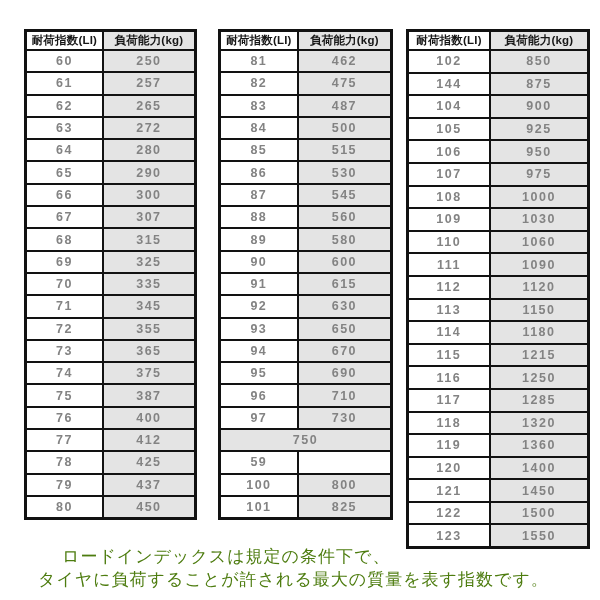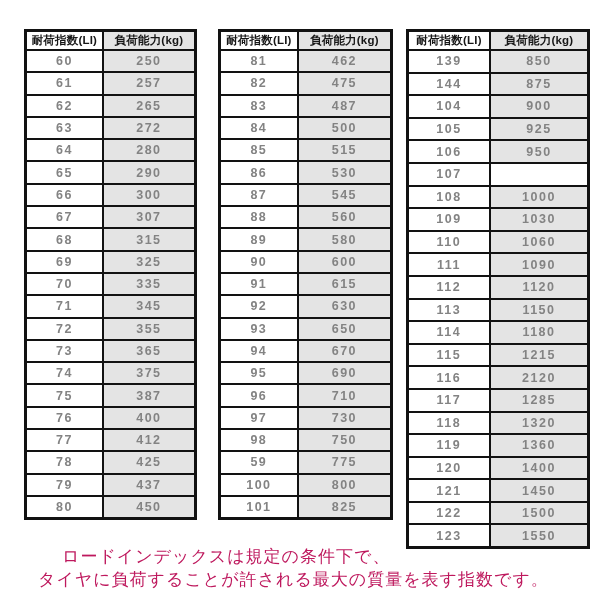--- a/index.html
+++ b/index.html
@@ -65,21 +65,21 @@
   .tbody .cell {
     font-size: 12.5px;
     font-weight: 700;
     color: #838383;
     letter-spacing: 1.5px;
   }
   .footer-line {
     position: absolute;
     margin: 0;
     font-size: 17px;
-    color: #be185d;
+    color: #4d7c0f;
     letter-spacing: 1px;
     white-space: nowrap;
   }
   .footer-line.l1 { left: 62px; top: 545px; }
   .footer-line.l2 { left: 38px; top: 568px; }
 </style>
 </head>
 <body>
 
 <div class="page">
@@ -245,66 +245,65 @@
         </div>
         <div class="row">
           <div class="cell li">96</div>
           <div class="cell kg">710</div>
         </div>
         <div class="row">
           <div class="cell li">97</div>
           <div class="cell kg">730</div>
         </div>
         <div class="row">
-          <div class="cell li">98</div>
           <div class="cell kg">750</div>
         </div>
         <div class="row">
           <div class="cell li">59</div>
-          <div class="cell kg">775</div>
         </div>
         <div class="row">
           <div class="cell li">100</div>
           <div class="cell kg">800</div>
         </div>
         <div class="row">
           <div class="cell li">101</div>
           <div class="cell kg">825</div>
         </div>
       </div>
   </section>
 
   <section class="li-table t3">
     <div class="row header">
       <div class="cell li">耐荷指数(LI)</div>
       <div class="cell kg">負荷能力(kg)</div>
     </div>
     <div class="tbody">
         <div class="row">
-          <div class="cell li">139</div>
+          <div class="cell li">102</div>
           <div class="cell kg">850</div>
         </div>
         <div class="row">
           <div class="cell li">144</div>
           <div class="cell kg">875</div>
         </div>
         <div class="row">
           <div class="cell li">104</div>
           <div class="cell kg">900</div>
         </div>
         <div class="row">
           <div class="cell li">105</div>
           <div class="cell kg">925</div>
         </div>
         <div class="row">
           <div class="cell li">106</div>
           <div class="cell kg">950</div>
         </div>
         <div class="row">
           <div class="cell li">107</div>
+          <div class="cell kg">975</div>
         </div>
         <div class="row">
           <div class="cell li">108</div>
           <div class="cell kg">1000</div>
         </div>
         <div class="row">
           <div class="cell li">109</div>
           <div class="cell kg">1030</div>
         </div>
         <div class="row">
@@ -326,21 +325,21 @@
         <div class="row">
           <div class="cell li">114</div>
           <div class="cell kg">1180</div>
         </div>
         <div class="row">
           <div class="cell li">115</div>
           <div class="cell kg">1215</div>
         </div>
         <div class="row">
           <div class="cell li">116</div>
-          <div class="cell kg">2120</div>
+          <div class="cell kg">1250</div>
         </div>
         <div class="row">
           <div class="cell li">117</div>
           <div class="cell kg">1285</div>
         </div>
         <div class="row">
           <div class="cell li">118</div>
           <div class="cell kg">1320</div>
         </div>
         <div class="row">

